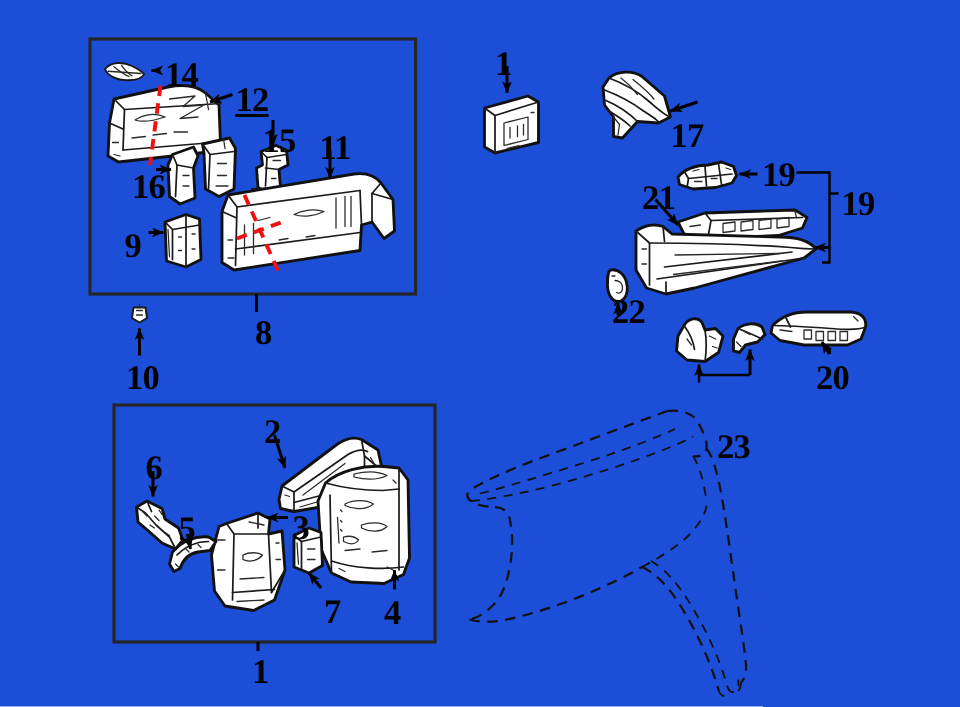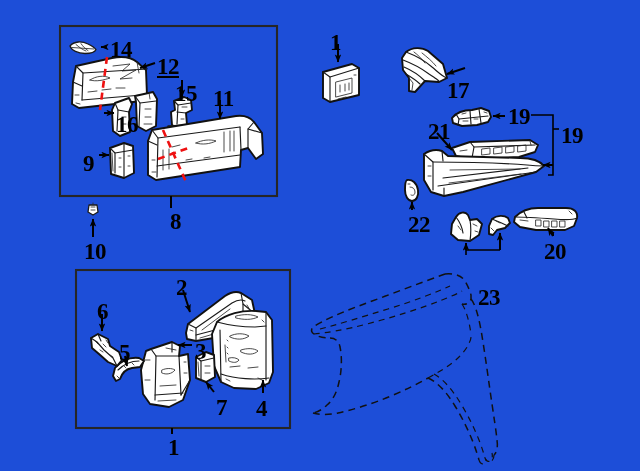--- a/index.html
+++ b/index.html
@@ -428,31 +428,31 @@
 
       <path class="leader" d="M172,428 L172,434"></path>
     </g>
 
   </svg>
 
   <div class="callout" style="left:110px; top:38px;">14</div>
   <div class="callout" style="left:157px; top:55px;text-decoration:underline;">12</div>
   <div class="callout" style="left:175px; top:82px;text-align:right;">15</div>
   <div class="callout" style="left:213px; top:87px;text-align:center;">11</div>
-  <div class="callout" style="left:88px;  top:113px;margin-left:28px;">16</div>
+  <div class="callout" style="left:88px;  top:113px;">16</div>
   <div class="callout" style="left:83px;  top:152px;">9</div>
   <div class="callout" style="left:170px; top:210px;">8</div>
   <div class="callout" style="left:84px;  top:240px;">10</div>
 
   <div class="callout" style="left:330px; top:31px;">1</div>
   <div class="callout" style="left:447px; top:55px;margin-top:24px;">17</div>
   <div class="callout" style="left:508px; top:105px;">19</div>
   <div class="callout" style="left:561px; top:124px;">19</div>
   <div class="callout" style="left:428px; top:120px;">21</div>
-  <div class="callout" style="left:408px; top:213px;font-family:Liberation Serif, serif;">22</div>
+  <div class="callout" style="left:408px; top:196px;font-family:Liberation Serif, serif;">22</div>
   <div class="callout" style="left:478px; top:260px;margin-top:26px;">23</div>
   <div class="callout" style="left:544px; top:240px;">20</div>
 
   <div class="callout" style="left:176px; top:276px;">2</div>
   <div class="callout" style="left:97px;  top:300px;">6</div>
   <div class="callout" style="left:119px; top:341px;">5</div>
   <div class="callout" style="left:195px; top:340px;">3</div>
   <div class="callout" style="left:216px; top:396px;">7</div>
   <div class="callout" style="left:256px; top:397px;">4</div>
   <div class="callout" style="left:168px; top:436px;">1</div>

